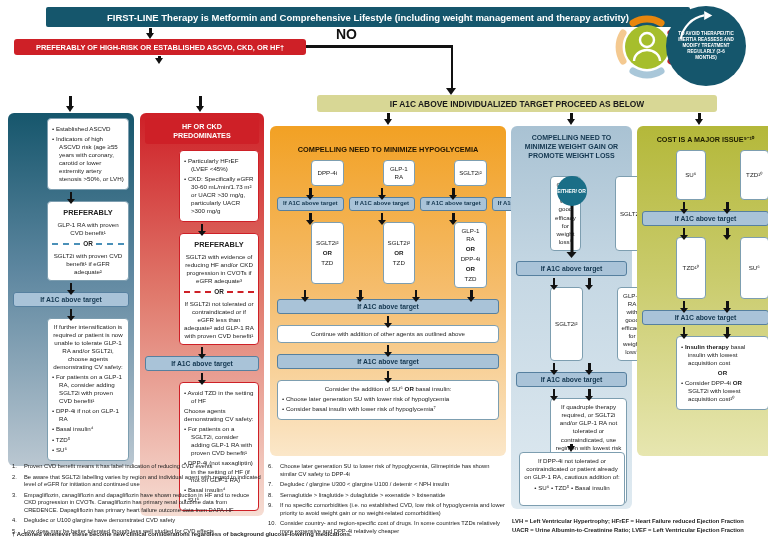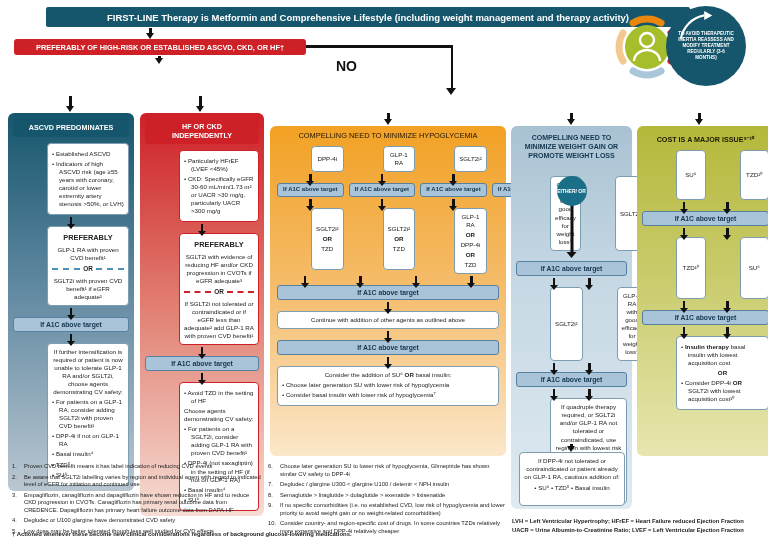--- a/index.html
+++ b/index.html
@@ -9,21 +9,21 @@
 
   
   .title-bar{left:46px;top:7px;width:644px;height:20px;background:#15566c;color:#fff;
              font-weight:bold;font-size:9.5px;display:flex;align-items:center;justify-content:center;border-radius:2px;}
   .red-bar{left:14px;top:39px;width:292px;height:16px;background:#ce2027;color:#fff;font-weight:bold;
            font-size:7.4px;display:flex;align-items:center;justify-content:center;border-radius:3px;}
   .consider-bar{left:16px;top:64px;width:290px;height:30px;background:#b5c8d8;color:#14364d;font-weight:bold;
                 font-size:8px;display:flex;align-items:center;justify-content:center;text-align:center;border-radius:4px;line-height:1.3;}
   .proceed-bar{left:317px;top:95px;width:400px;height:17px;background:#d8d795;color:#1a1a1a;font-weight:bold;
                font-size:8.4px;display:flex;align-items:center;justify-content:center;border-radius:3px;}
-  .no-label{left:336px;top:26px;font-size:14px;font-weight:bold;color:#111;margin-top:32px;}
+  .no-label{left:336px;top:26px;font-size:14px;font-weight:bold;color:#111;}
   .no-h{left:306px;top:45px;width:147px;height:2.5px;background:#111;}
   .no-v{left:450.5px;top:45px;width:2.5px;height:43px;background:#111;}
   .no-head{left:446px;top:88px;width:0;height:0;border:5.5px solid transparent;border-top:7px solid #111;border-bottom:0;}
 
   .fall{position:absolute;width:2.5px;background:#111;}
   .fall::after{content:"";position:absolute;top:100%;left:50%;transform:translateX(-50%);
                border:4.5px solid transparent;border-top:6px solid #111;border-bottom:0;}
   .arr{width:2.5px;height:7px;background:#111;margin:2px auto;position:relative;flex:none;}
   .arr::after{content:"";position:absolute;top:100%;left:50%;transform:translateX(-50%);
               border:4px solid transparent;border-top:5px solid #111;border-bottom:0;}
@@ -41,21 +41,21 @@
   .col-hfckd{left:140px;top:113px;width:124px;min-height:345px;background:linear-gradient(#ce2027,#e0796c 45%,#f6ddd3);}
   .col-hypo{left:270px;top:126px;width:236px;min-height:330px;background:linear-gradient(#f2a124,#f5bd6d 50%,#fbe7c9);}
   .col-weight{left:511px;top:126px;width:121px;min-height:318px;background:linear-gradient(#a9c2d3,#c6d8e4 40%,#dfeaf1);}
   .col-cost{left:637px;top:126px;width:137px;min-height:330px;background:linear-gradient(#b4b83a,#c9cb6b 45%,#e7e6b0);}
 
   .hd-ascvd{background:#15566c;color:#fff;font-weight:bold;font-size:7.2px;text-align:center;
             padding:5px 2px;border-radius:3px;margin-bottom:6px;}
   .hd-hfckd{background:#ce2027;color:#fff;font-weight:bold;font-size:7.2px;text-align:center;
             padding:4px 2px;border-radius:3px;margin-bottom:6px;line-height:1.25;}
   .hd-hfckd>div{max-width:62px;margin:0 auto;}
-  .hd-hypo{color:#201500;font-weight:normal;font-size:7.4px;text-align:center;line-height:1.25;margin:0 0 6px;}
+  .hd-hypo{color:#201500;font-weight:bold;font-size:7.4px;text-align:center;line-height:1.25;margin:14px 0 6px;}
   .hd-weight{color:#13364f;font-weight:bold;font-size:7px;text-align:center;line-height:1.3;margin:2px 0 4px;}
   .hd-cost{color:#1c1c00;font-weight:bold;font-size:7.2px;text-align:center;margin:3px 0 6px;}
 
   .box-white{background:#fff;border:1px solid #7d9eb0;border-radius:4px;padding:4px;font-size:6.2px;
              line-height:1.3;color:#222;box-sizing:border-box;margin-left:34px;}
   .rb{border-color:#ce2027;}
   .a1c-bar{background:#a9c3d8;border:1px solid #56809f;border-radius:3px;font-weight:bold;font-size:6.8px;
            color:#13364f;text-align:center;padding:3px 2px;}
   .bullet{padding-left:7px;text-indent:-7px;margin:2px 0;}
   .bullet::before{content:"• ";}
@@ -104,20 +104,21 @@
   <div class="abs title-bar">FIRST-LINE Therapy is Metformin and Comprehensive Lifestyle (including weight management and therapy activity)</div>
   <div class="fall" style="left:149px;top:28px;height:5px;"></div>
   <div class="abs red-bar">PREFERABLY OF HIGH-RISK OR ESTABLISHED ASCVD, CKD, OR HF†</div>
   <div class="abs no-label">NO</div>
   <div class="abs no-h"></div>
   <div class="abs no-v"></div>
   <div class="abs no-head"></div>
   <div class="fall" style="left:158px;top:56px;height:2px;"></div>
   <div class="fall" style="left:69px;top:96px;height:10px;"></div>
   <div class="fall" style="left:199px;top:96px;height:10px;"></div>
+  <div class="abs proceed-bar">IF A1C ABOVE INDIVIDUALIZED TARGET PROCEED AS BELOW</div>
   <div class="fall" style="left:387px;top:113px;height:6px;"></div>
   <div class="fall" style="left:570px;top:113px;height:6px;"></div>
   <div class="fall" style="left:698px;top:113px;height:6px;"></div>
 
   <svg class="abs cycle-icon" viewBox="0 0 70 70">
     <g fill="none" stroke-width="7" stroke-linecap="round">
       <path d="M21 11 A 27 27 0 0 1 49 11" stroke="#e8860d"></path>
       <path d="M59 21 A 27 27 0 0 1 59 49" stroke="#c22128"></path>
       <path d="M49 59 A 27 27 0 0 1 21 59" stroke="#a9c7d9"></path>
       <path d="M11 49 A 27 27 0 0 1 11 21" stroke="#f4c990"></path>
@@ -128,21 +129,20 @@
   </svg>
   <div class="abs badge">
     <svg class="badge-arrow" viewBox="0 0 80 80">
       <path d="M12 32 A 32 32 0 0 1 38 6" stroke="#fff" fill="none" stroke-width="2.4"></path>
       <polygon points="38,1 47,6 38,11" fill="#fff"></polygon>
     </svg>
     <div class="badge-text">TO AVOID THERAPEUTIC INERTIA REASSESS AND MODIFY TREATMENT REGULARLY (3-6 MONTHS)</div>
   </div>
 
   <div class="col col-ascvd">
-    <div class="hd-ascvd">ASCVD PREDOMINATES</div>
     <div class="box-white">
       <div class="bullet">Established ASCVD</div>
       <div class="bullet">Indicators of high ASCVD risk (age ≥55 years with coronary, carotid or lower extremity artery stenosis &gt;50%, or LVH)</div>
     </div>
     <div class="arr"></div>
     <div class="box-white">
       <div class="pref">PREFERABLY</div>
       <div class="center">GLP-1 RA with proven CVD benefit¹</div>
       <div class="or-row">
           <span class="or-dash"></span>
@@ -159,21 +159,21 @@
       <div class="bullet">For patients on a GLP-1 RA, consider adding SGLT2i with proven CVD benefit¹</div>
       <div class="bullet">DPP-4i if not on GLP-1 RA</div>
       <div class="bullet">Basal insulin⁴</div>
       <div class="bullet">TZD⁵</div>
       <div class="bullet">SU⁶</div>
     </div>
   </div>
 
   <div class="col col-hfckd">
     <div class="hd-hfckd">
-        <div>HF OR CKD INDEPENDENTLY</div>
+        <div>HF OR CKD PREDOMINATES</div>
       </div>
     <div class="box-white rb">
       <div class="bullet">Particularly HFrEF (LVEF &lt;45%)</div>
       <div class="bullet">CKD: Specifically eGFR 30-60 mL/min/1.73 m² or UACR &gt;30 mg/g, particularly UACR &gt;300 mg/g</div>
     </div>
     <div class="arr"></div>
     <div class="box-white rb">
       <div class="pref">PREFERABLY</div>
       <div class="center">SGLT2i with evidence of reducing HF and/or CKD progression in CVOTs if eGFR adequate³</div>
       <div class="or-row">

